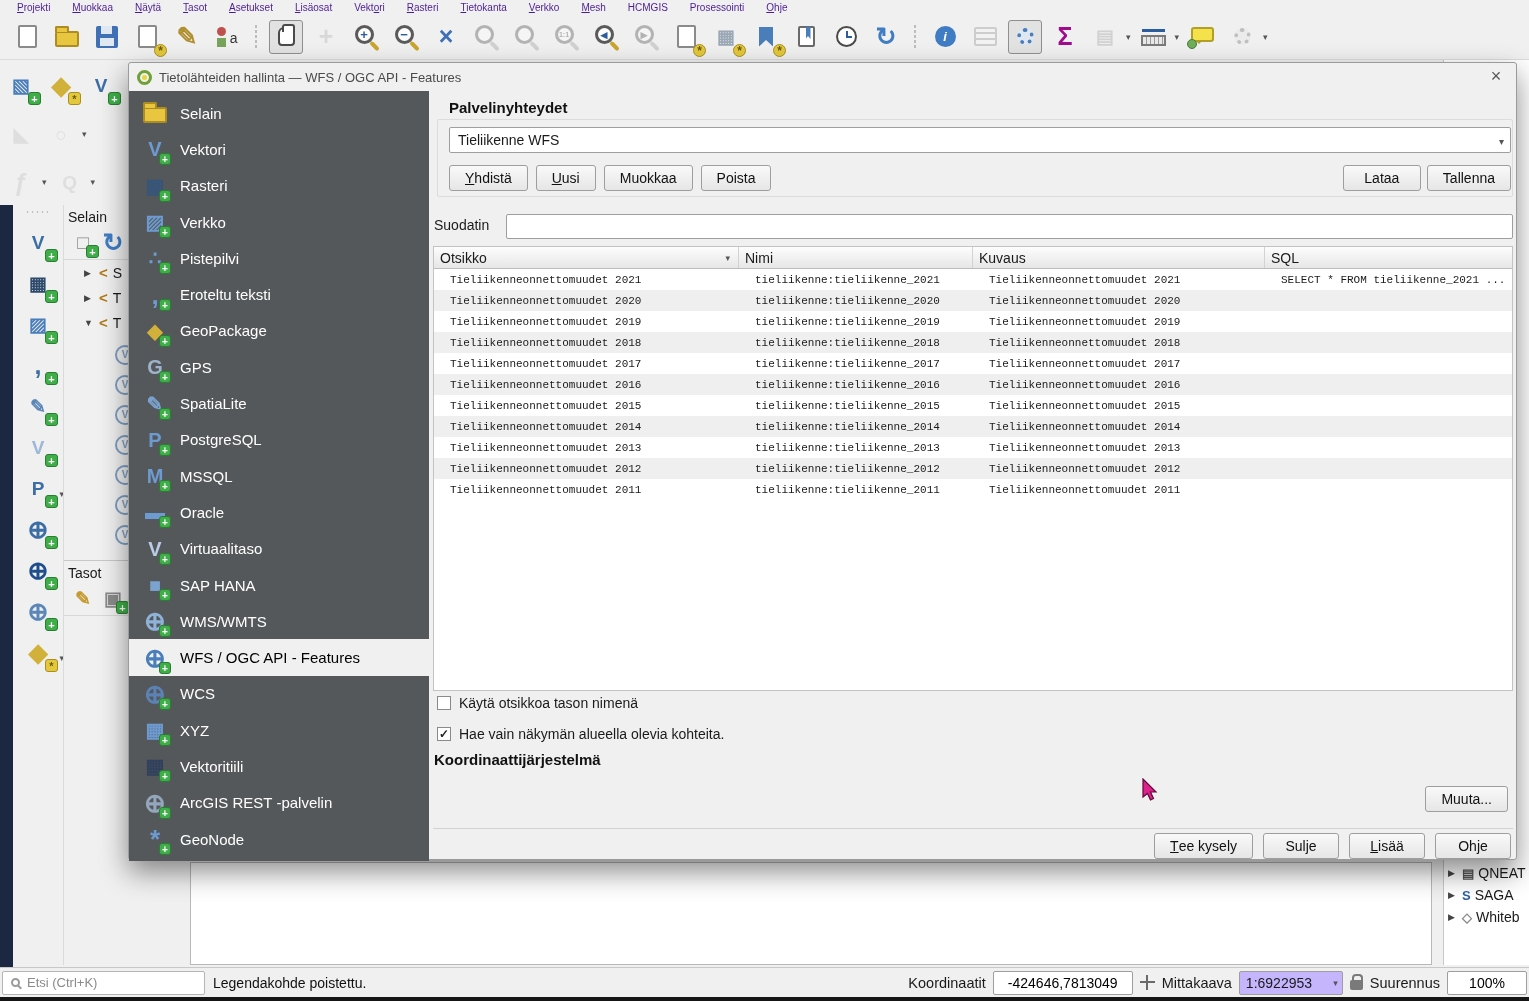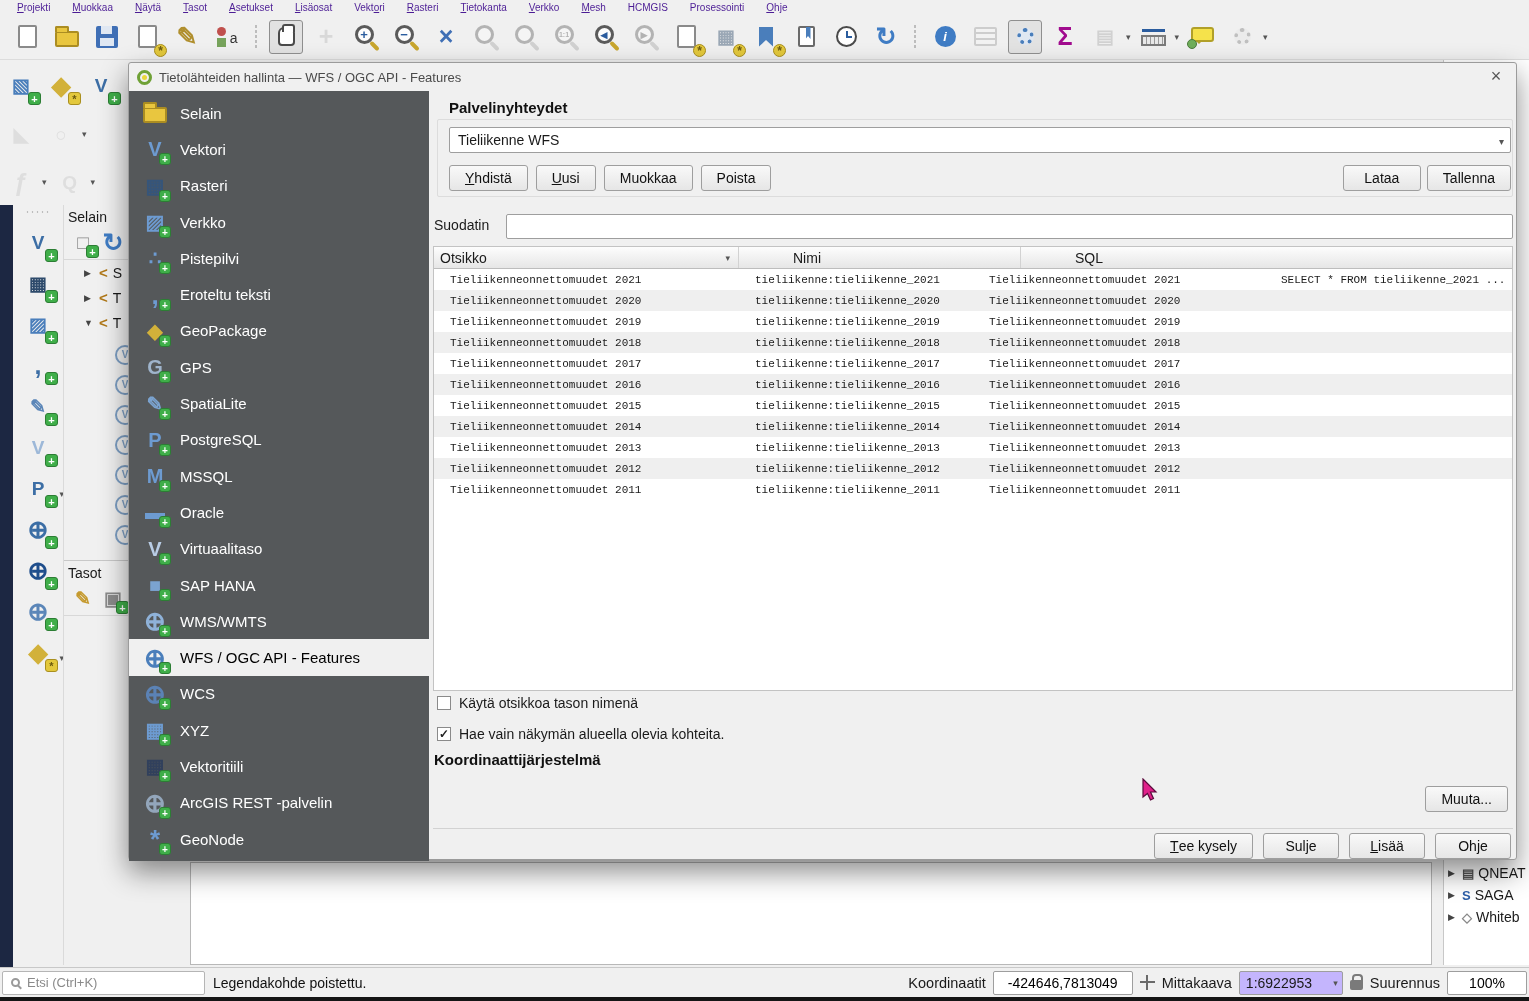--- a/index.html
+++ b/index.html
@@ -115,21 +115,21 @@
   .combo-caret{position:absolute;right:6px;top:8px;font-size:10px;color:#555;}
   .btn{height:26px;background:linear-gradient(#f9f9f9,#e6e6e6);border:1px solid #9e9e9e;border-radius:3px;
     font-size:14px;color:#111;display:flex;align-items:center;justify-content:center;padding:0 15px;white-space:nowrap;}
   .conn-btns{position:absolute;left:20px;top:74px;display:flex;gap:8px;}
   .conn-btns-r{position:absolute;right:5px;top:74px;display:flex;gap:6px;}
   .conn-btns-r .btn{min-width:78px;}
   .filter-label{position:absolute;left:5px;top:126px;font-size:14px;}
   .filter-input{position:absolute;left:77px;top:123px;width:1007px;height:25px;background:#fff;border:1px solid #9e9e9e;border-radius:2px;font:14px "Liberation Sans",sans-serif;padding:0 6px;}
 
   .layer-table{position:absolute;left:4px;top:155px;width:1080px;height:445px;background:#fff;border:1px solid #c3c3c3;overflow:hidden;}
-  .lt-head{display:grid;grid-template-columns:305px 234px 292px 1fr;height:22px;background:linear-gradient(#fdfdfd,#e6e6e6);border-bottom:1px solid #bdbdbd;gap:48px;}
+  .lt-head{display:grid;grid-template-columns:305px 234px 292px 1fr;height:22px;background:linear-gradient(#fdfdfd,#e6e6e6);border-bottom:1px solid #bdbdbd;}
   .lt-head .hcell{display:flex;align-items:center;padding-left:6px;font-size:14px;border-right:1px solid #d2d2d2;position:relative;}
   .hsort{position:absolute;right:8px;font-size:9px;color:#555;}
   .lt-row{display:grid;grid-template-columns:305px 234px 292px 1fr;height:21px;}
   .lt-row.alt{background:#efefef;}
   .lt-row .cell{display:flex;align-items:center;padding-left:16px;font-size:11px;overflow:hidden;white-space:nowrap;font-family:Liberation Mono, monospace;}
 
   .chk{position:absolute;display:flex;align-items:center;gap:8px;font-size:14px;}
   .chk-box{width:14px;height:14px;background:#fff;border:1px solid #8a8a8a;display:flex;align-items:center;justify-content:center;font-size:12px;font-weight:bold;color:#222;}
   .crs-bar{position:absolute;left:4px;top:686px;width:1080px;height:44px;background:#e7e7e7;border:1px solid #dddddd;display:flex;align-items:center;padding-left:14px;font-size:15px;}
   .crs-change{position:absolute;right:8px;top:695px;min-width:72px;}
@@ -653,20 +653,23 @@
 
       <div class="layer-table">
         <div class="lt-head">
           <div class="hcell">
             <span>Otsikko</span>
             <span class="hsort">▾</span>
           </div>
           <div class="hcell">
               <span>Nimi</span>
             </div>
+          <div class="hcell">
+              <span>Kuvaus</span>
+            </div>
           <div class="hcell" style="border-right:none">
               <span>SQL</span>
             </div>
         </div>
         <div id="lt-body">
             <div class="lt-row">
               <div class="cell">Tieliikenneonnettomuudet 2021</div>
               <div class="cell">tieliikenne:tieliikenne_2021</div>
               <div class="cell">Tieliikenneonnettomuudet 2021</div>
               <div class="cell">SELECT * FROM tieliikenne_2021 ...</div>

